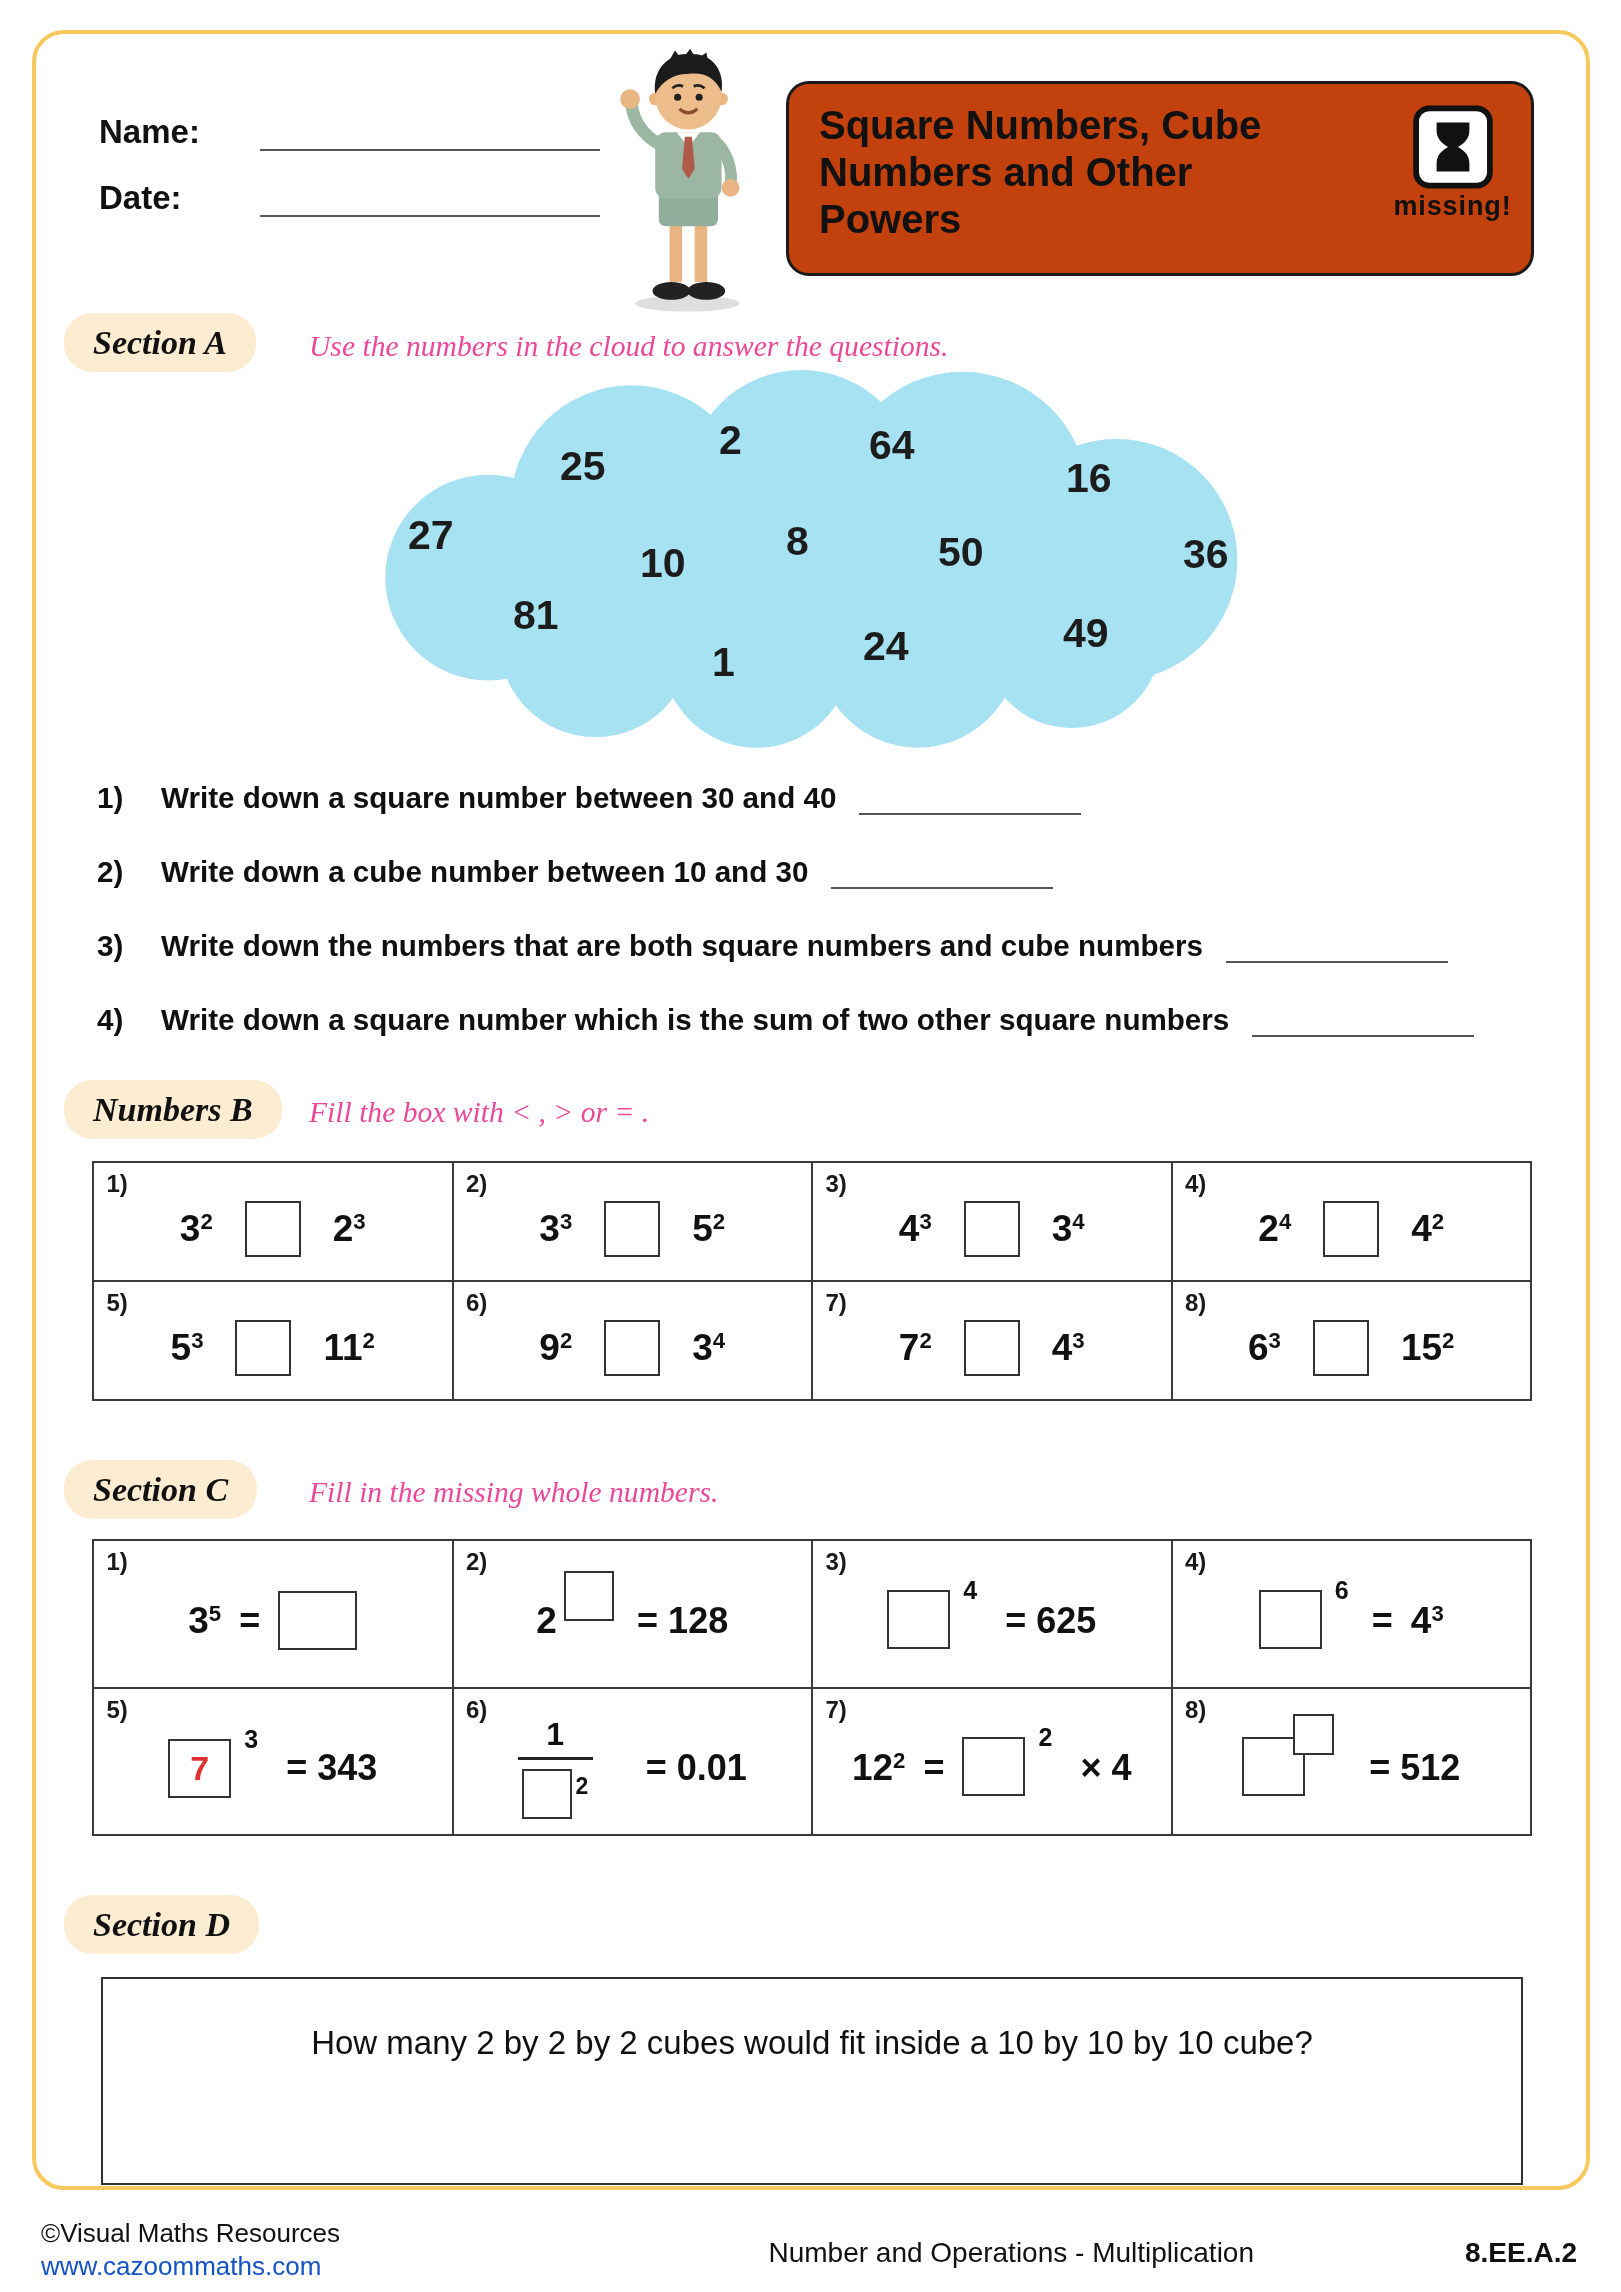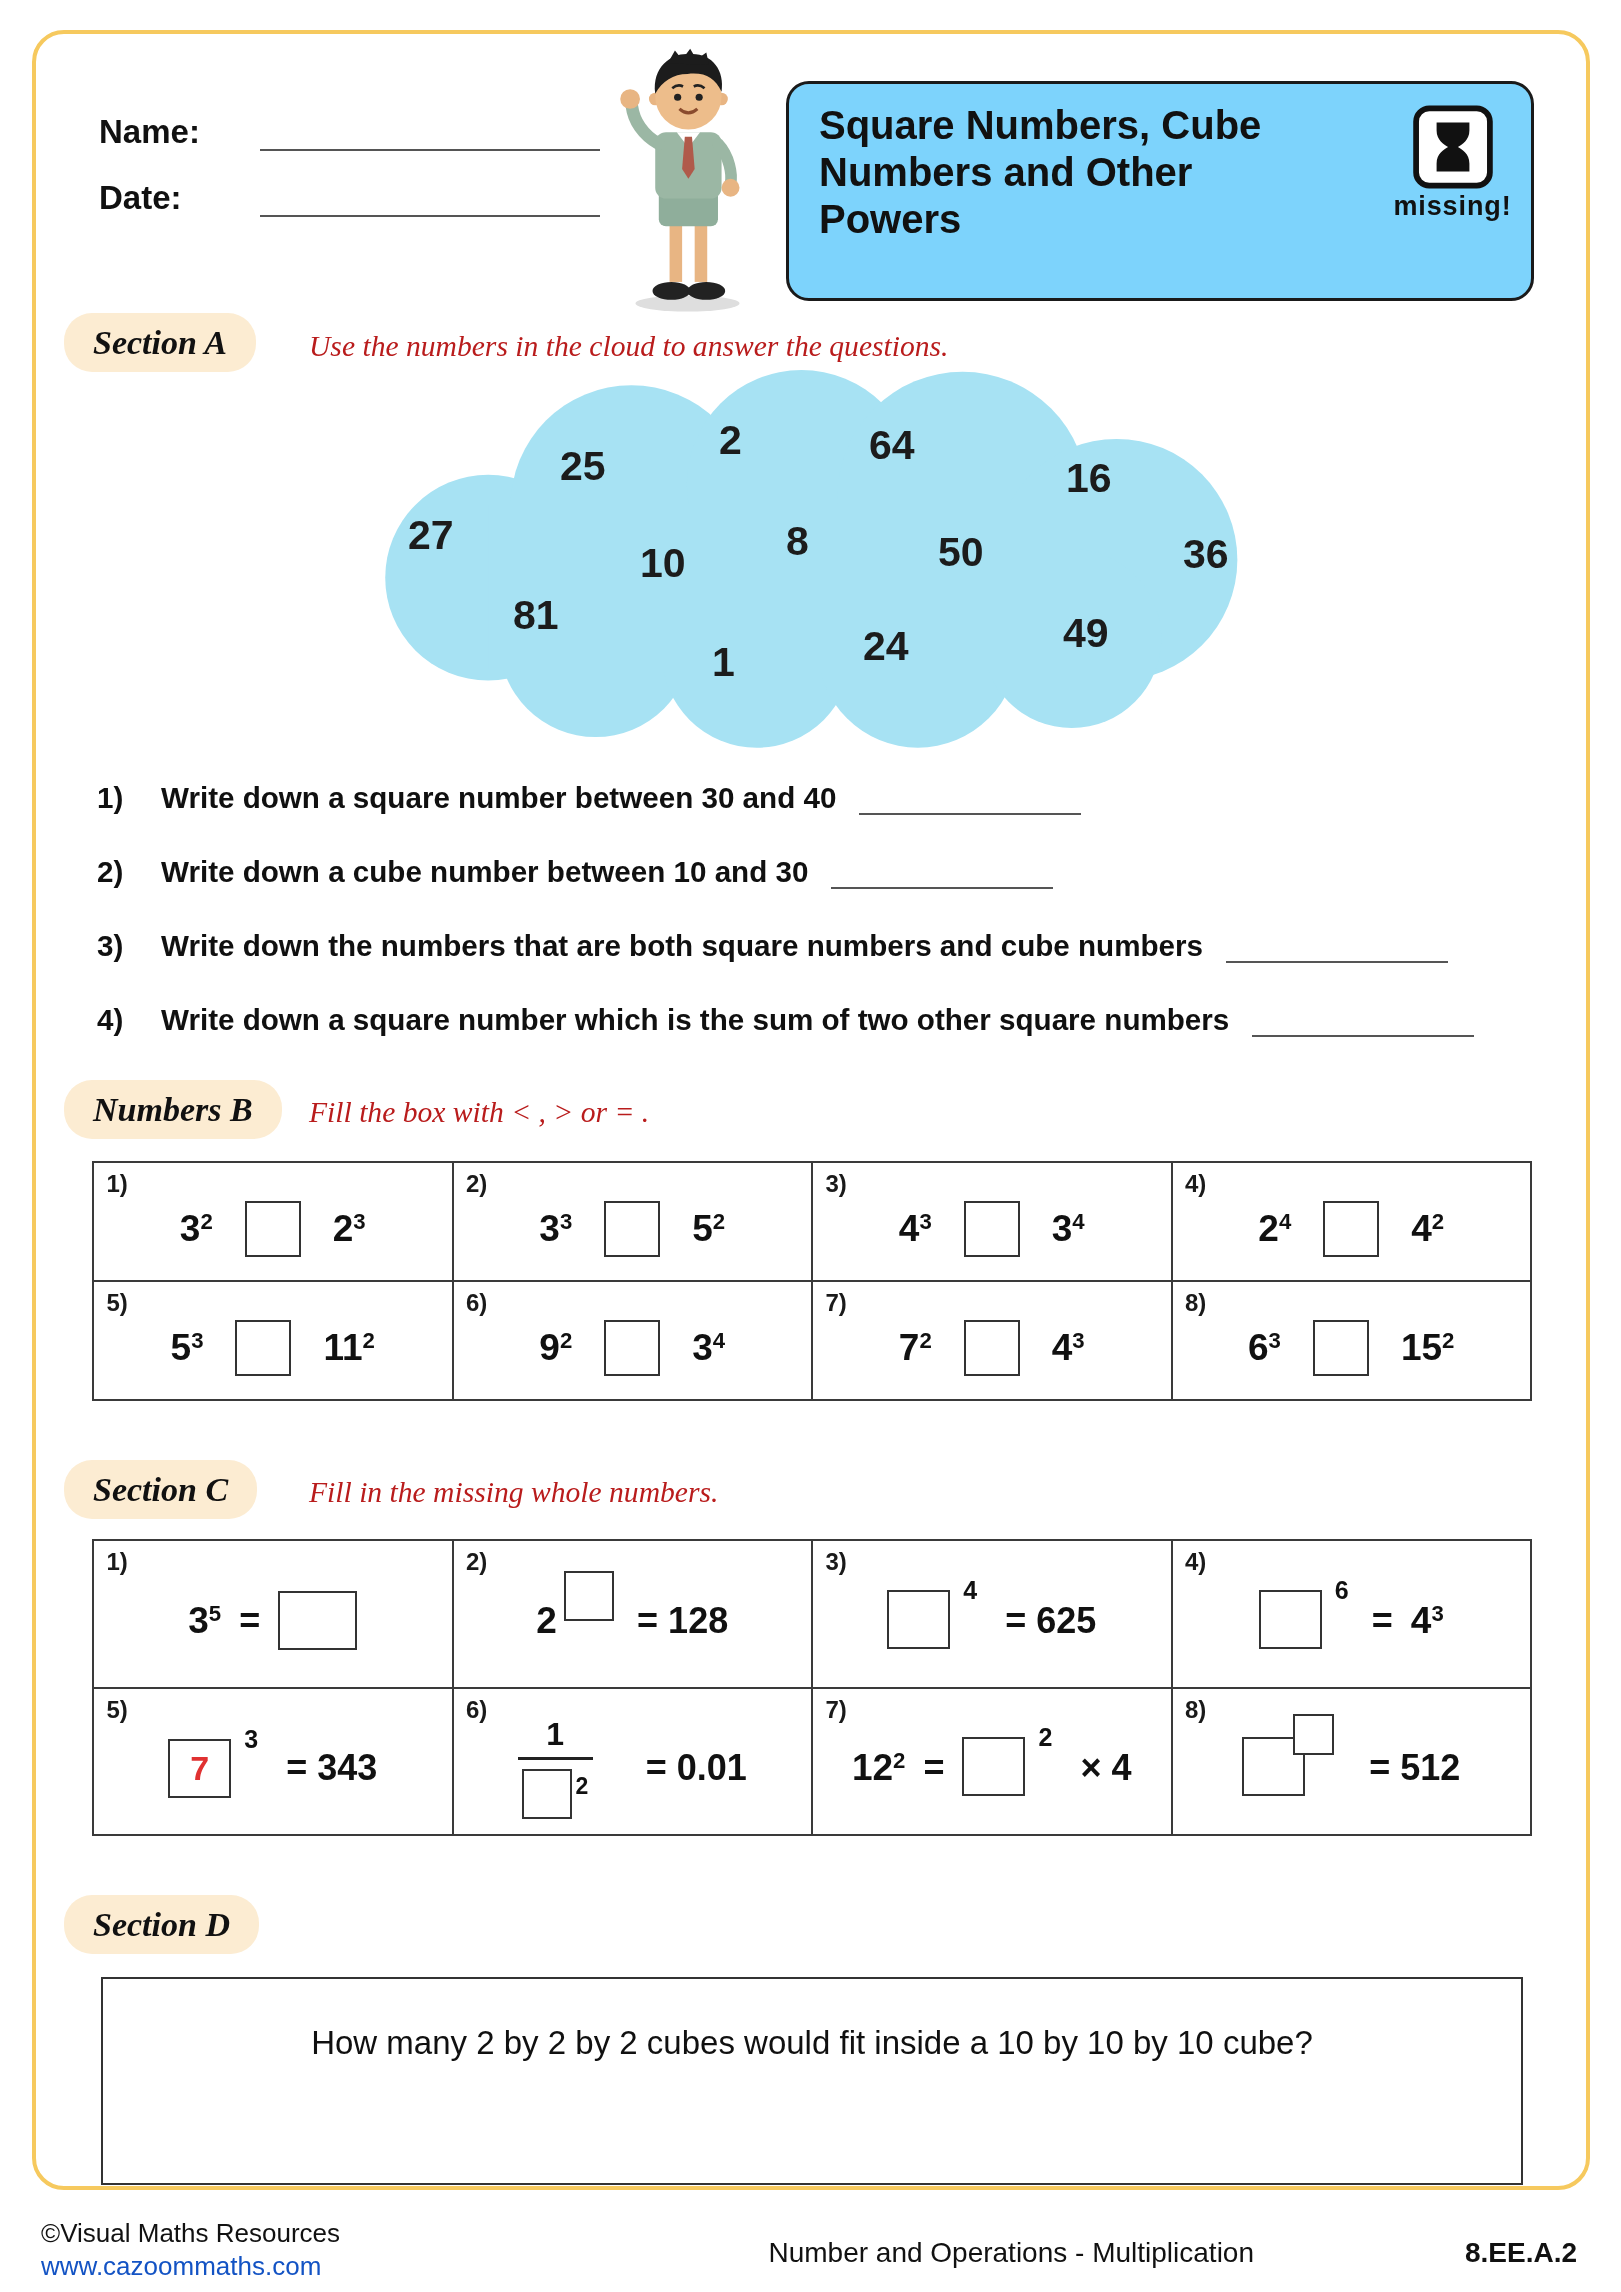--- a/index.html
+++ b/index.html
@@ -10,37 +10,37 @@
   }
   .frame {
     position:absolute; left:32px; top:30px; width:1558px; height:2160px;
     border:4.5px solid #f6c95e; border-radius:32px; background:#fff;
   }
   
   .field-row { position:absolute; left:90px; display:flex; align-items:flex-end; }
   .field-label { font-size:33px; font-weight:bold; width:150px;margin-left:9px; }
   .field-line { width:340px; border-bottom:2.7px solid #555; height:38px; margin-left:10.7px; }
   .title-box {
-    position:absolute; left:786px; top:81px; width:748px; height:220px;
-    border:3.6px solid #1a1a1a; border-radius:23px; background:#7dd3fc;
+    position:absolute; left:786px; top:81px; width:748px; height:195px;
+    border:3.6px solid #1a1a1a; border-radius:23px; background:#c2410c;
   }
   .title-text { position:absolute; left:30px; top:18px; font-size:40px; font-weight:bold; line-height:1.17; color:#111; }
   .logo { position:absolute; right:16px; top:19.7px; width:125px; text-align:center; }
   .logo-text { font-size:27px; font-weight:bold; letter-spacing:0.9px; margin-top:-1.8px; }
   .boy { position:absolute; left:591px; top:47px; width:193px; height:269px; }
 
   
   .badge {
     position:absolute; left:64px; background:#fcecd2; border-radius:28px;
     padding:10.7px 29px; font-family:"Liberation Serif", serif;
     font-weight:bold; font-style:italic; font-size:34px; color:#111;
   }
   .instruction {
     position:absolute; left:309px; font-family:"Liberation Serif", serif;
-    font-style:italic; font-size:29.6px; color:#b91c1c;
+    font-style:italic; font-size:29.6px; color:#ec4899;
   }
 
   
   .cloud-wrap { position:absolute; left:336px; top:370px; width:922px; height:387px; }
   .cloud-wrap svg { position:absolute; inset:0; }
   .cloud-num { position:absolute; font-size:41px; font-weight:bold; color:#1c1c1c; }
 
   
   .question { position:absolute; left:97px; display:flex; align-items:flex-end; font-size:29.6px; font-weight:bold; color:#101010; }
   .q-num { width:64px; }

